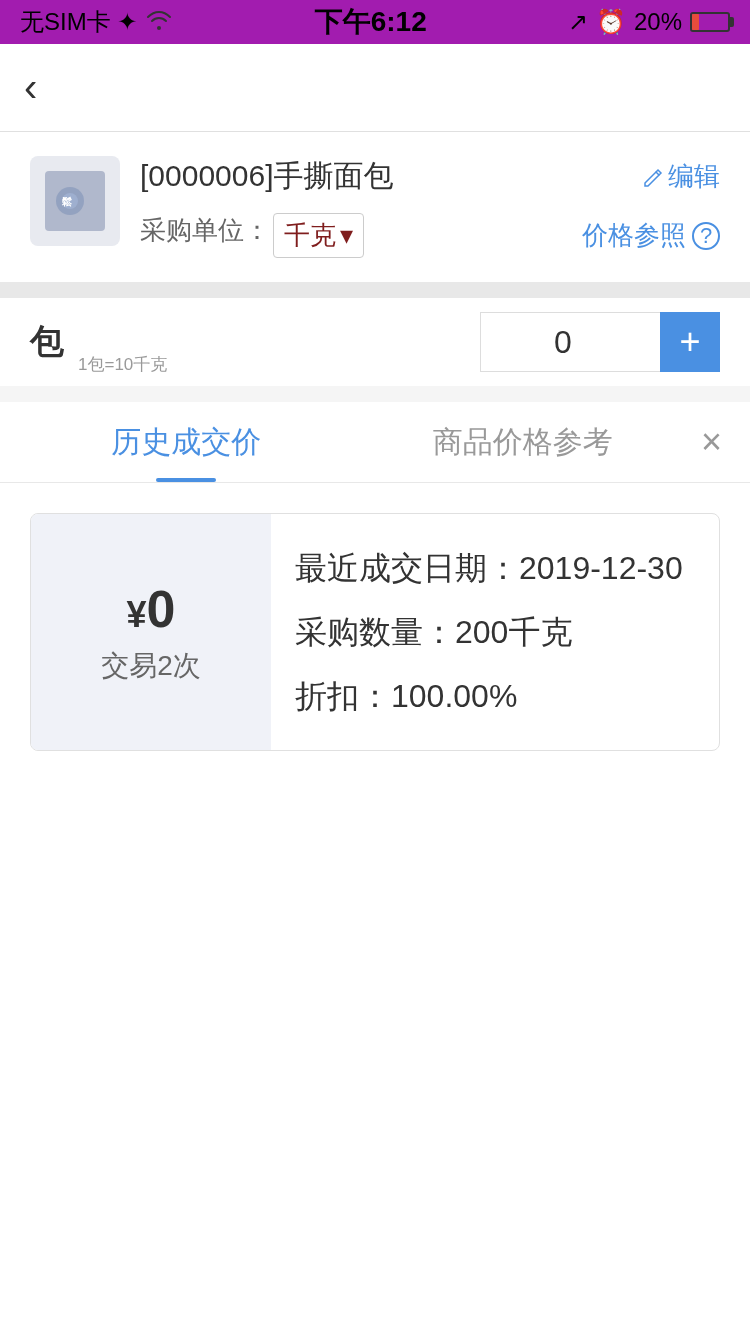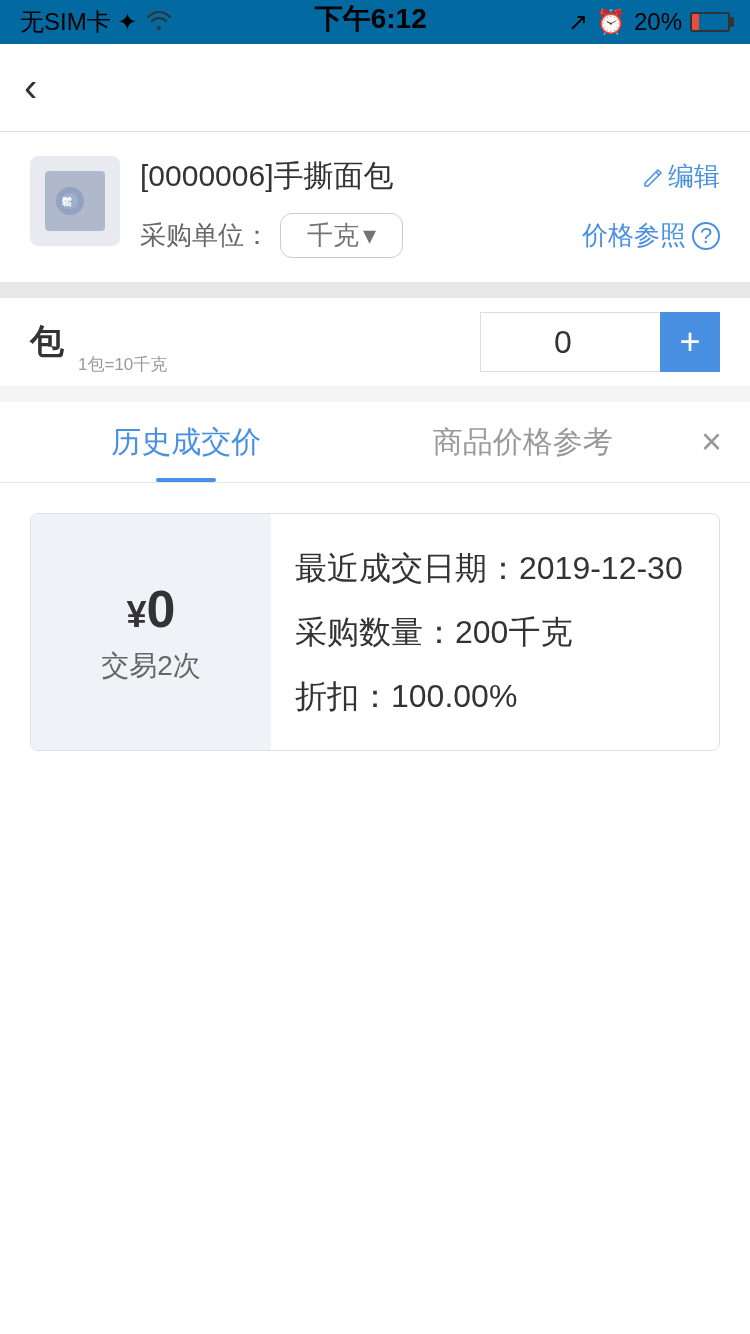--- a/index.html
+++ b/index.html
@@ -9,22 +9,23 @@
       min-height: 1334px;
       font-family: -apple-system, "PingFang SC", "Helvetica Neue", Arial, sans-serif;
       background: #f5f5f5;
       overflow-x: hidden;
     }
 
     
     .status-bar {
       width: 750px;
       height: 44px;
-      background: #0369a1;
-      display: flex;
+      background: #a21caf;
+      display: flex;
+      align-items: center;
       justify-content: space-between;
       padding: 0 20px;
       font-size: 26px;
       font-weight: 500;
     }
     .status-left {
       display: flex;
       align-items: center;
       gap: 8px;
       font-size: 24px;
@@ -147,31 +148,31 @@
       gap: 4px;
       cursor: pointer;
     }
     .purchase-unit-row {
       display: flex;
       align-items: center;
       justify-content: space-between;
     }
     .purchase-unit-left {
       display: flex;
-      align-items: center;
-      gap: 10px;
+      align-items: flex-start;
+      gap: 3px;
       font-size: 26px;
       color: #666;
     }
     .unit-select {
       border: 1px solid #ccc;
-      border-radius: 12px;
-      padding: 4px 26px;
+      border-radius: 4px;
+      padding: 4px 10px;
       font-size: 26px;
-      color: #737373;
+      color: #7f1d1d;
       display: flex;
       align-items: center;
       gap: 4px;
       cursor: pointer;
     }
     .price-ref {
       font-size: 26px;
       color: #4a90e2;
       display: flex;
       align-items: center;

